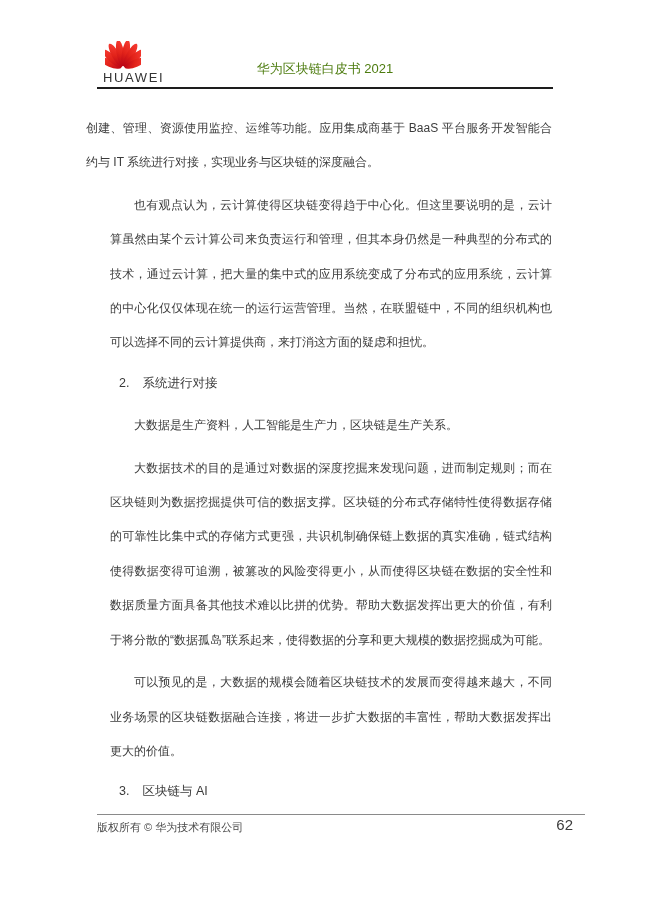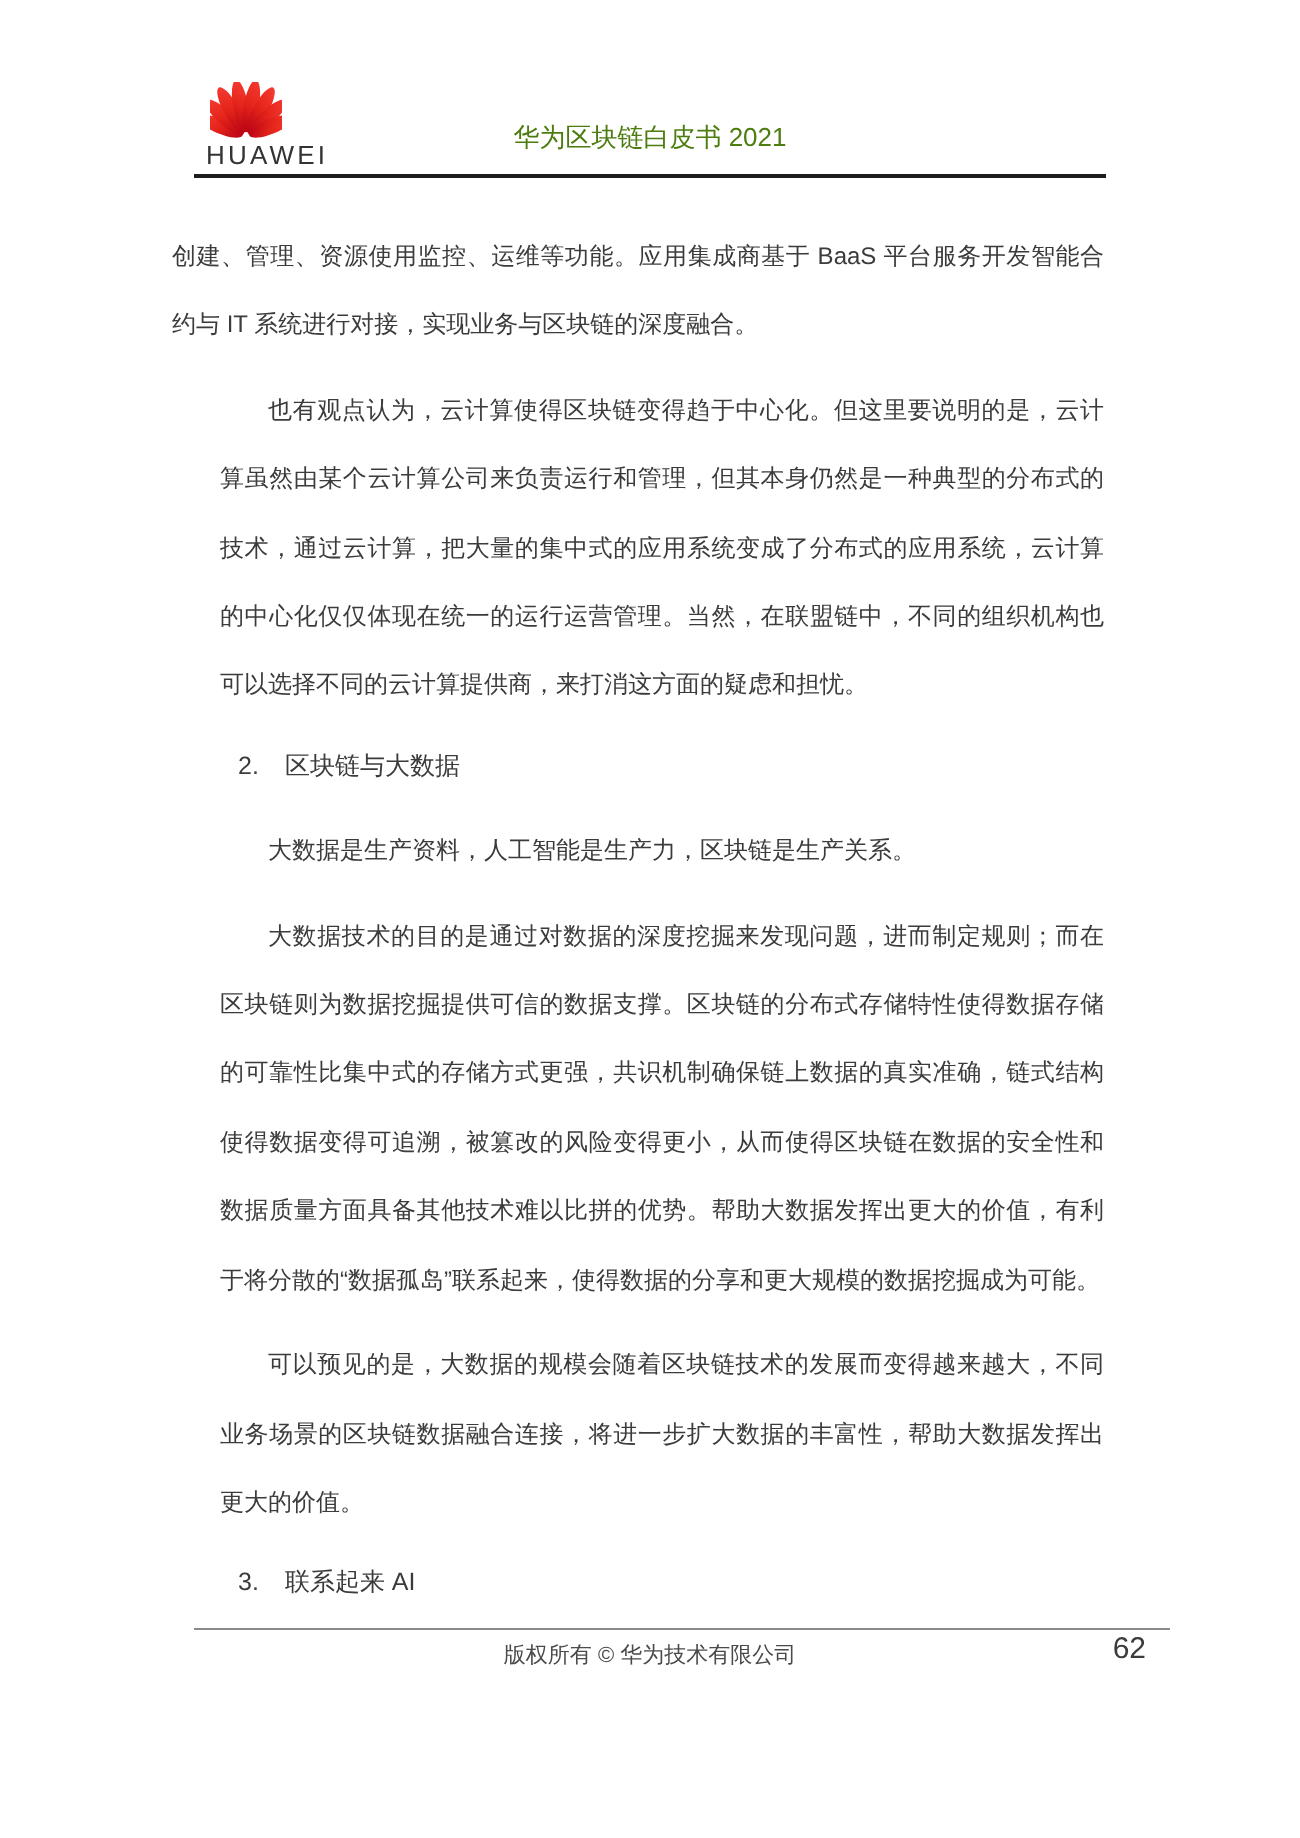--- a/index.html
+++ b/index.html
@@ -84,21 +84,20 @@
     top: 814px;
     width: 488px;
     height: 1px;
     background: #8a8a8a;
   }
   .copyright {
     position: absolute;
     left: 97px;
     top: 820px;
     width: 456px;
-    text-align: center;
     font-size: 11px;
     color: #4a4a4a;
   }
   .page-number {
     position: absolute;
     left: 97px;
     top: 816px;
     width: 476px;
     text-align: right;
     font-size: 15px;
@@ -135,27 +134,27 @@
     <span class="brand">HUAWEI</span>
   </div>
 
   <div class="doc-title">华为区块链白皮书 2021</div>
   <div class="header-rule"></div>
 
   <div class="main">
     <p class="para first">创建、管理、资源使用监控、运维等功能。应用集成商基于 BaaS 平台服务开发智能合约与 IT 系统进行对接，实现业务与区块链的深度融合。</p>
     <p class="para indent">也有观点认为，云计算使得区块链变得趋于中心化。但这里要说明的是，云计算虽然由某个云计算公司来负责运行和管理，但其本身仍然是一种典型的分布式的技术，通过云计算，把大量的集中式的应用系统变成了分布式的应用系统，云计算的中心化仅仅体现在统一的运行运营管理。当然，在联盟链中，不同的组织机构也可以选择不同的云计算提供商，来打消这方面的疑虑和担忧。</p>
     <h3 class="heading">
-      <span class="num">2.</span><span>区块链与大数据</span>
+      <span class="num">2.</span><span>系统进行对接</span>
     </h3>
     <p class="para indent">大数据是生产资料，人工智能是生产力，区块链是生产关系。</p>
     <p class="para indent">大数据技术的目的是通过对数据的深度挖掘来发现问题，进而制定规则；而在区块链则为数据挖掘提供可信的数据支撑。区块链的分布式存储特性使得数据存储的可靠性比集中式的存储方式更强，共识机制确保链上数据的真实准确，链式结构使得数据变得可追溯，被篡改的风险变得更小，从而使得区块链在数据的安全性和数据质量方面具备其他技术难以比拼的优势。帮助大数据发挥出更大的价值，有利于将分散的“数据孤岛”联系起来，使得数据的分享和更大规模的数据挖掘成为可能。</p>
     <p class="para indent">可以预见的是，大数据的规模会随着区块链技术的发展而变得越来越大，不同业务场景的区块链数据融合连接，将进一步扩大数据的丰富性，帮助大数据发挥出更大的价值。</p>
     <h3 class="heading">
-      <span class="num">3.</span><span>联系起来 AI</span>
+      <span class="num">3.</span><span>区块链与 AI</span>
     </h3>
   </div>
 
   <div class="footer-rule"></div>
   <div class="copyright">版权所有 © 华为技术有限公司</div>
   <div class="page-number">62</div>
 
 </div>
 
 </body></html>

